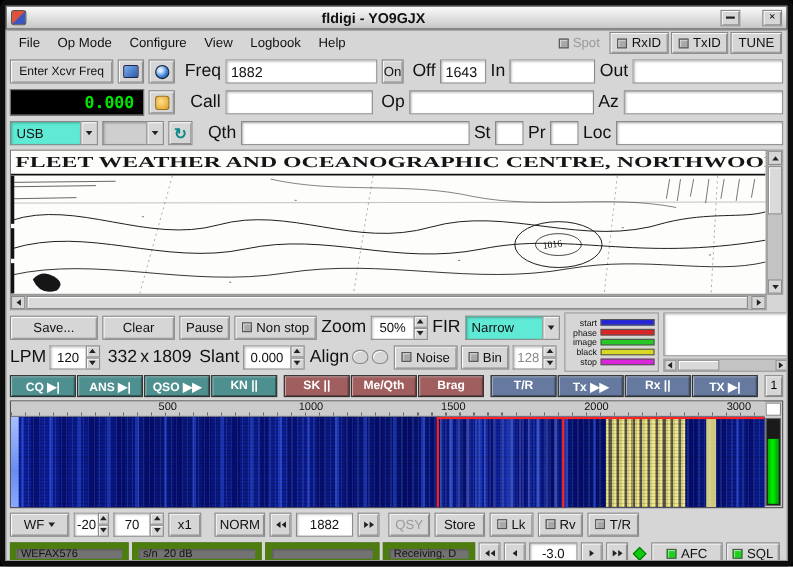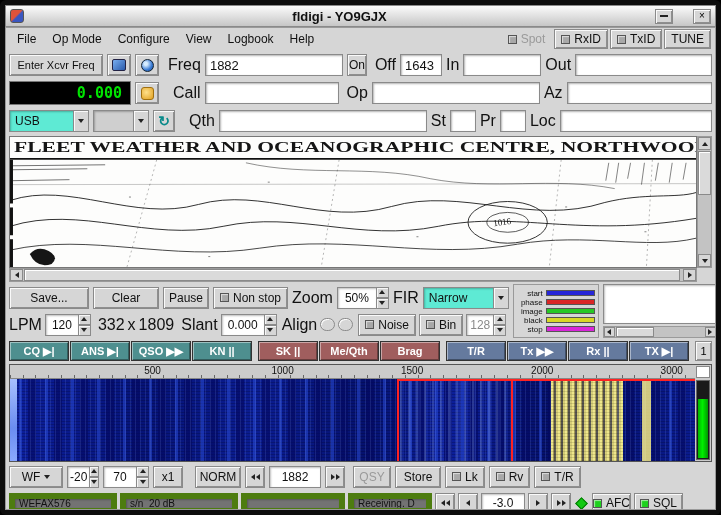--- a/index.html
+++ b/index.html
@@ -480,21 +480,21 @@
         </button>
       <div class="sunkval" style="width:44px;height:20px">-3.0</div>
       <button class="btn arrbtn sbtn">
           <span class="trr"></span>
         </button>
       <button class="btn arrbtn sbtn">
           <span class="trr"></span>
           <span class="trr"></span>
         </button>
       <span class="diamond"></span>
-      <button class="btn lbtn sbtn" style="padding:0 0">
+      <button class="btn lbtn sbtn" style="padding:0 13px">
           <span class="led on"></span>
           <span>AFC</span>
         </button>
       <button class="btn lbtn sbtn" style="padding:0 5px">
           <span class="led on"></span>
           <span>SQL</span>
         </button>
     </div>
 
   </div>

